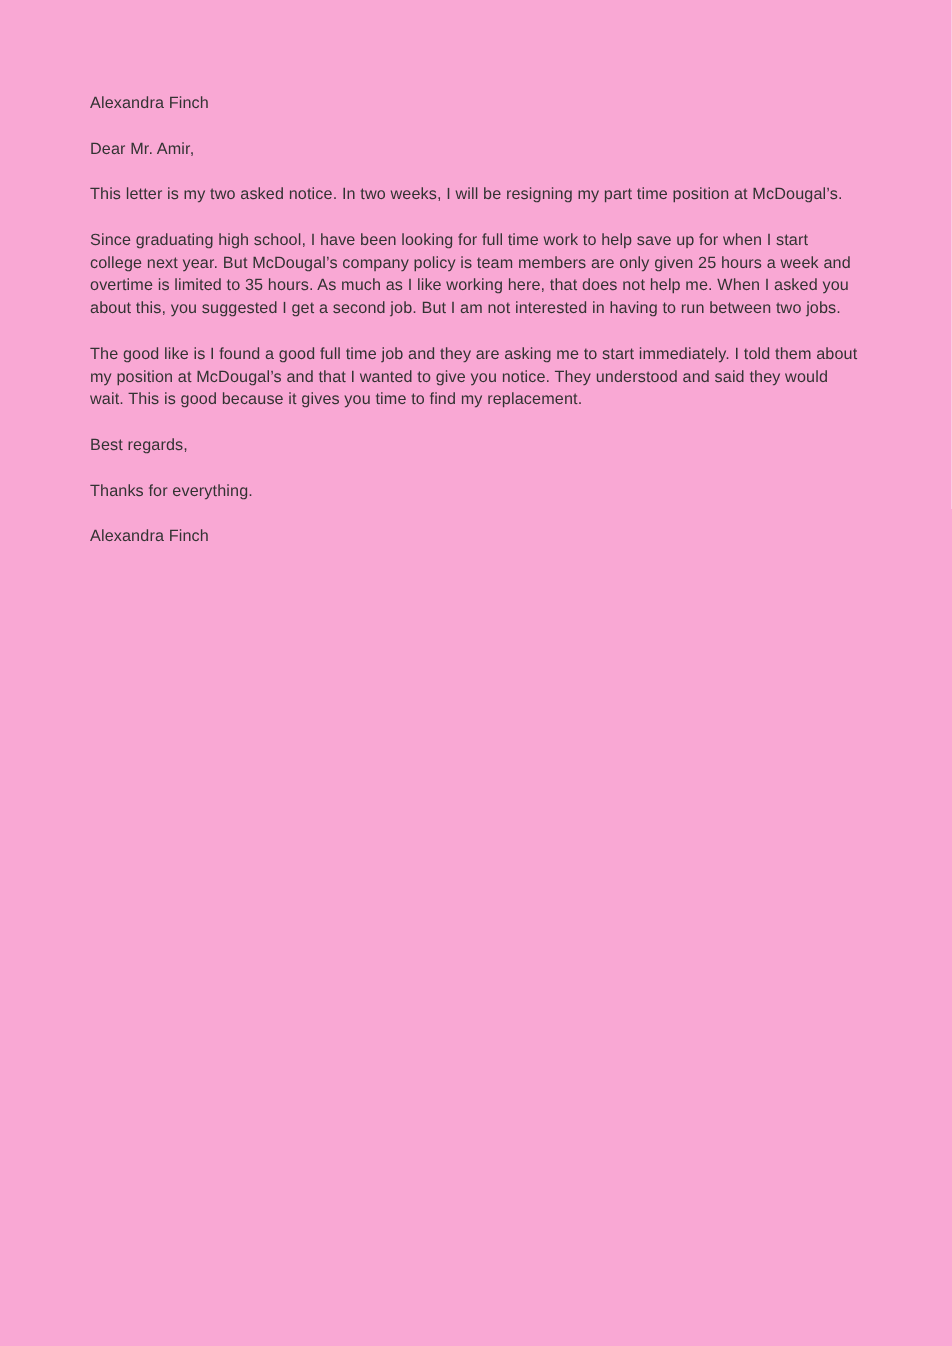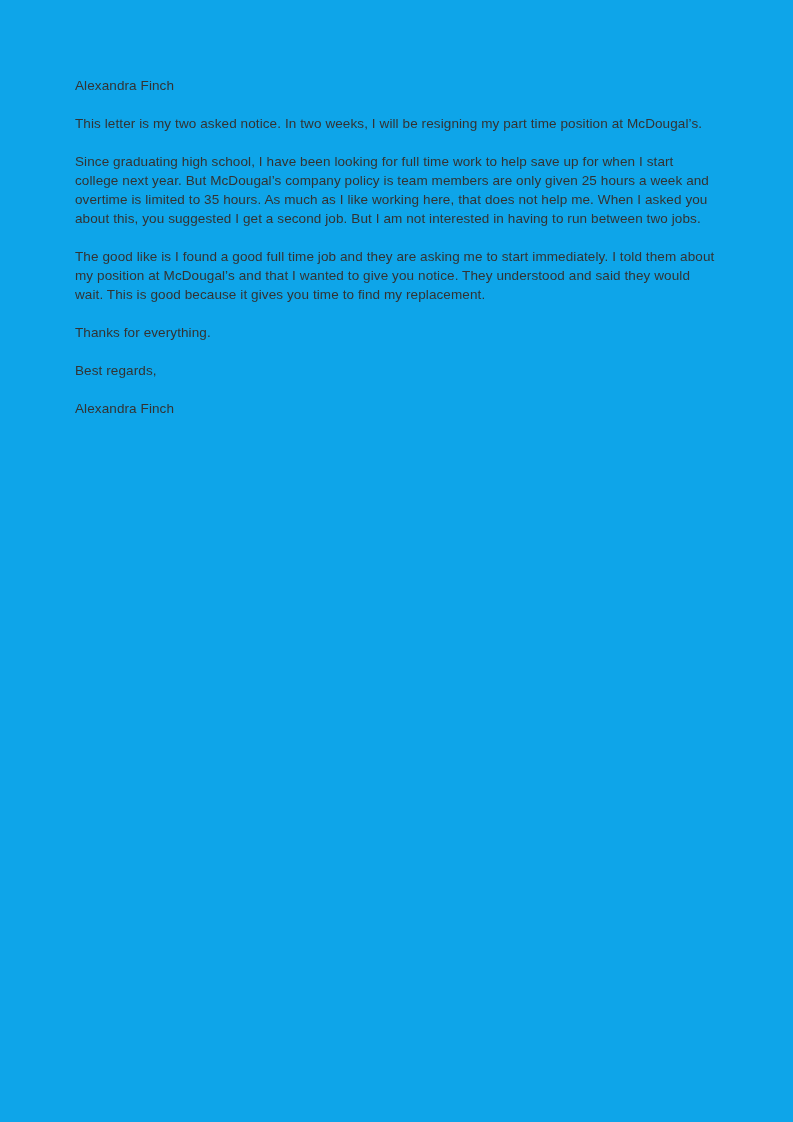--- a/index.html
+++ b/index.html
@@ -9,21 +9,21 @@
   body {
     width: 793px;
     height: 1122px;
     font-family: "Liberation Sans", "DejaVu Sans", sans-serif;
     color: #333333;
     overflow: hidden;
   }
   .page {
     width: 793px;
     height: 1122px;
-    background: #0ea5e9;
+    background: #f9a8d4;
     padding: 76px 75px 16px 75px;
   }
   .letter-body {
     width: 640px;
     font-size: 13.5px;
     line-height: 19px;
     letter-spacing: 0.1px;
   }
   .block {
     margin: 0 0 19px 0; 
@@ -32,28 +32,29 @@
 </style>
 </head>
 <body>
 
 <div class="page">
   <div class="letter-body">
 
     <p class="block">Alexandra Finch</p>
 
 
+    <p class="block">Dear Mr. Amir,</p>
 
     <p class="block">This letter is my two asked notice. In two weeks, I will be resigning my part time position at McDougal’s.</p>
 
     <p class="block">Since graduating high school, I have been looking for full time work to help save up for when I start college next year. But McDougal’s company policy is team members are only given 25 hours a week and overtime is limited to 35 hours. As much as I like working here, that does not help me. When I asked you about this, you suggested I get a second job. But I am not interested in having to run between two jobs.</p>
 
     <p class="block">The good like is I found a good full time job and they are asking me to start immediately. I told them about my position at McDougal’s and that I wanted to give you notice. They understood and said they would wait. This is good because it gives you time to find my replacement.</p>
 
 
+    <p class="block">Best regards,</p>
+
     <p class="block">Thanks for everything.</p>
-
-    <p class="block">Best regards,</p>
 
     <p class="block">Alexandra Finch</p>
 
   </div>
 </div>
 
 </body></html>

